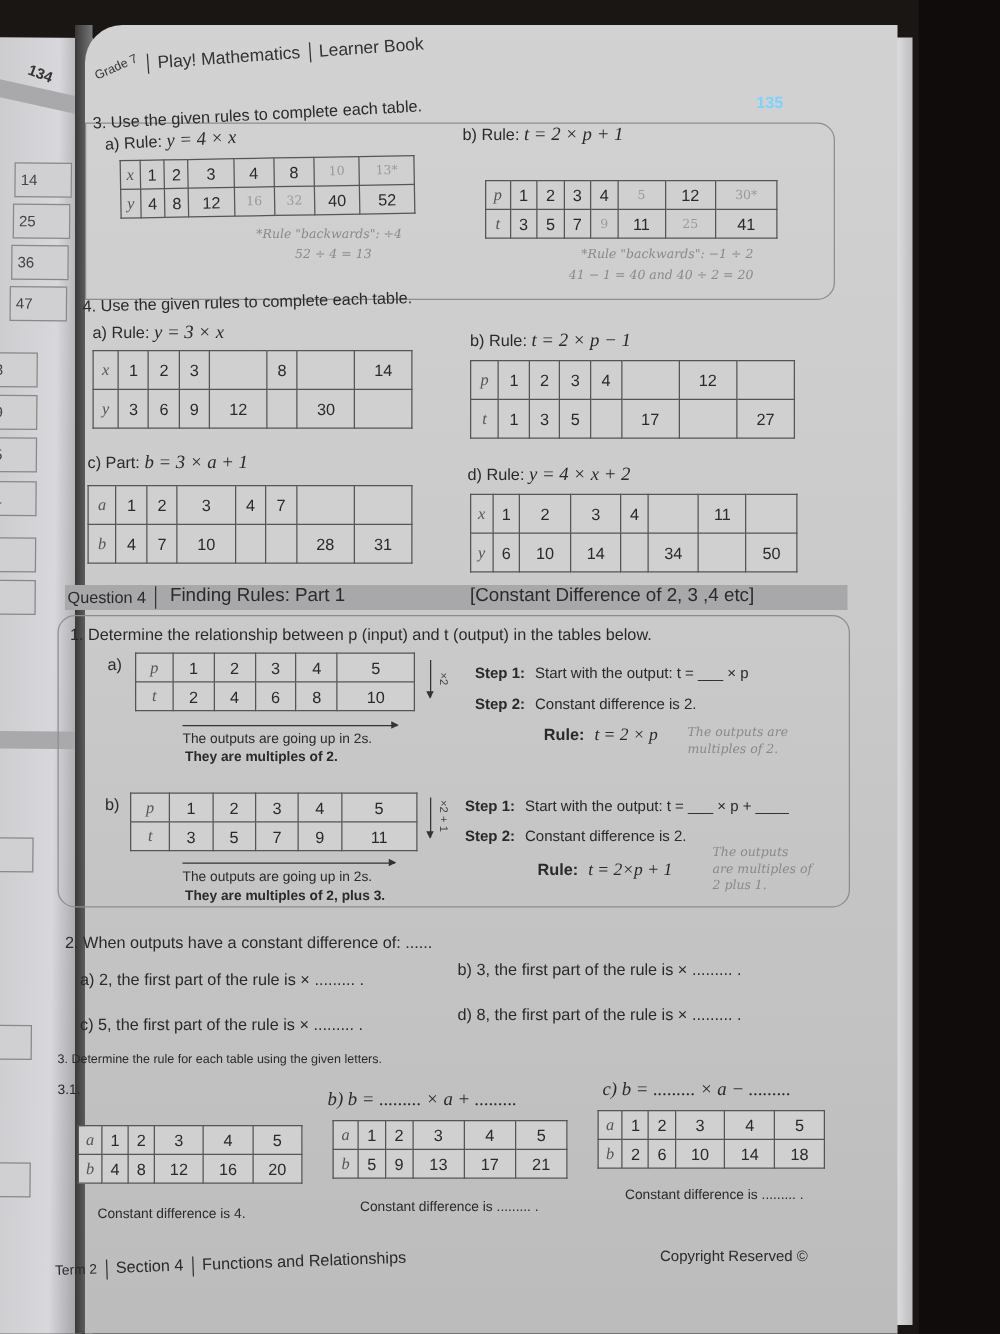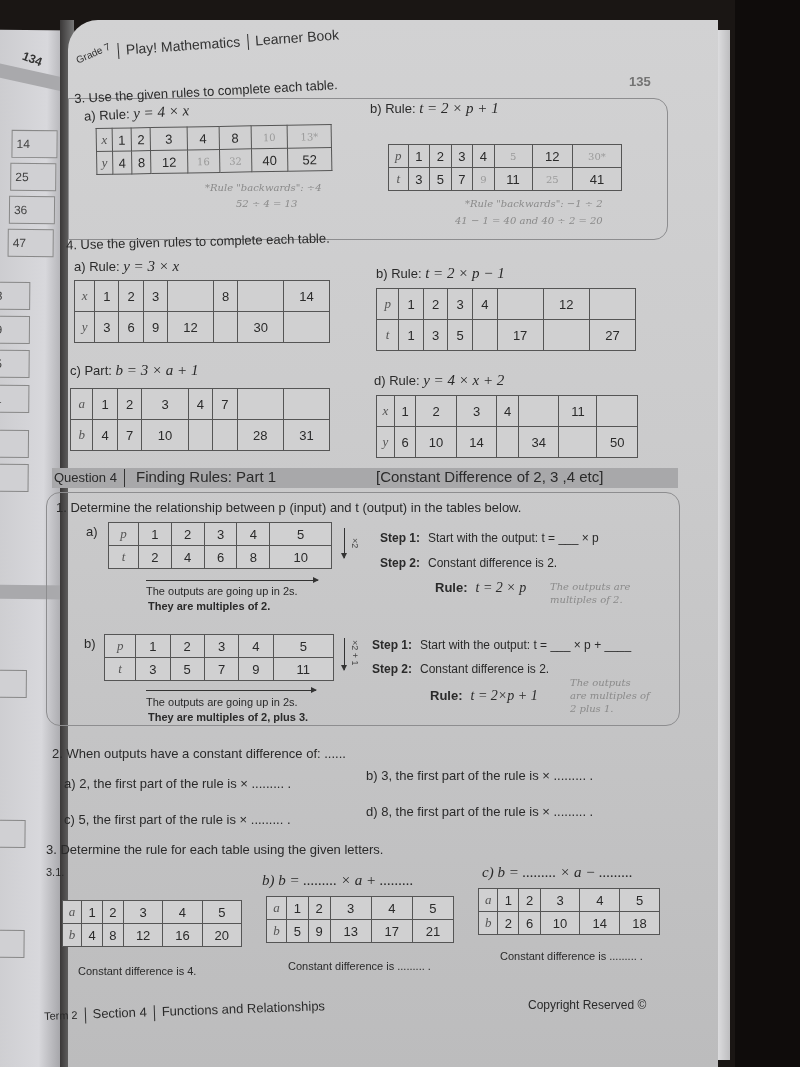--- a/index.html
+++ b/index.html
@@ -9,21 +9,21 @@
   .left-page .cell{position:absolute;width:40px;height:26px;border:1px solid #888;background:#d0d0d3;font-size:12px;line-height:26px;text-align:left;padding-left:4px;color:#444;}
   .left-page .bar{position:absolute;left:0;top:40px;width:90px;height:14px;background:#a9a9ac;transform:rotate(12deg);}
   .left-page .bar2{position:absolute;left:0;top:555px;width:90px;height:14px;background:#a9a9ac;}
   .gutter{position:absolute;left:60px;top:20px;width:14px;height:1047px;background:linear-gradient(90deg,#3a3838,#777);}
   .page{position:absolute;left:68px;top:20px;width:650px;height:1047px;background:linear-gradient(180deg,#d2d2d3 0%,#cbcbcc 40%,#bcbcbd 100%);border-radius:30px 0 0 0;}
   .page-edge{position:absolute;left:690px;top:30px;width:40px;height:1030px;background:linear-gradient(90deg,#cfcfd0,#e6e6e8 60%,#bdbdbf);}
   .black-right{position:absolute;left:735px;top:0;width:65px;height:1067px;background:#0f0c0b;}
   .hdr{position:absolute;left:75px;top:45px;font-size:14px;color:#333;transform:rotate(-4deg);transform-origin:left;}
   .hdr .grade{font-size:10px;display:inline-block;transform:rotate(-20deg);}
   .sep{display:inline-block;width:1px;height:16px;background:#333;margin:0 7px;vertical-align:middle;}
-  .pagenum{position:absolute;left:605px;top:74px;font-size:13px;font-weight:bold;color:#737373;margin-left:24px;}
+  .pagenum{position:absolute;left:605px;top:74px;font-size:13px;font-weight:bold;color:#7dd3fc;}
   .box{position:absolute;border:1px solid #8d8d8f;border-radius:14px;}
   .q{position:absolute;font-size:13px;color:#2a2a2a;white-space:nowrap;}
   .small{font-size:11px;}
   .rule{position:absolute;font-size:13px;white-space:nowrap;}
   .rule i{font-family:"Liberation Serif",serif;font-size:15px;}
   table.t{position:absolute;border-collapse:collapse;font-size:13px;}
   table.t td{border:1px solid #555;text-align:center;height:22px;padding:0;background:#d0d0d1;}
   table.t td.h{font-family:"Liberation Serif",serif;font-style:italic;color:#555;}
   table.t td.ans{color:#9a9a9a;font-family:"DejaVu Serif",serif;font-size:10px;}
   .note{position:absolute;font-size:10px;color:#8a8a8a;font-family:"DejaVu Serif",serif;font-style:italic;white-space:nowrap;}
@@ -309,21 +309,21 @@
 <div class="step" style="left:372px;top:662px;"><b>Step 2:</b><span>Constant difference is 2.</span></div>
 <div class="step" style="left:430px;top:688px;font-size:13px;"><b>Rule:</b><i>t = 2×p + 1</i></div>
 <div class="note" style="left:570px;top:676px;width:80px;white-space:normal;line-height:13px;">The outputs are multiples of 2 plus 1.</div>
 
 <div class="q" style="left:52px;top:746px;">2. When outputs have a constant difference of:  ......</div>
 <div class="q" style="left:64px;top:776px;">a) 2, the first part of the rule is × ......... .</div>
 <div class="q" style="left:366px;top:768px;">b)  3, the first part of the rule is × ......... .</div>
 <div class="q" style="left:64px;top:812px;">c) 5, the first part of the rule is × ......... .</div>
 <div class="q" style="left:366px;top:804px;">d)  8, the first part of the rule is × ......... .</div>
 
-<div class="q" style="left:46px;top:842px;font-size:13px;">3. Determine the rule for each table using the given letters.</div>
+<div class="q" style="left:46px;top:842px;font-size:10px;">3. Determine the rule for each table using the given letters.</div>
 <div class="q" style="left:46px;top:866px;font-size:11px;">3.1.</div>
 <div class="rule" style="left:70px;top:920px;"><i>a)  b = ......... × a</i></div>
 <table class="t" style="left:62px;top:900px;width:180px;">
   <tbody>
       <tr>
         <td class="h">a</td>
         <td>1</td>
         <td>2</td>
         <td>3</td>
         <td>4</td>

